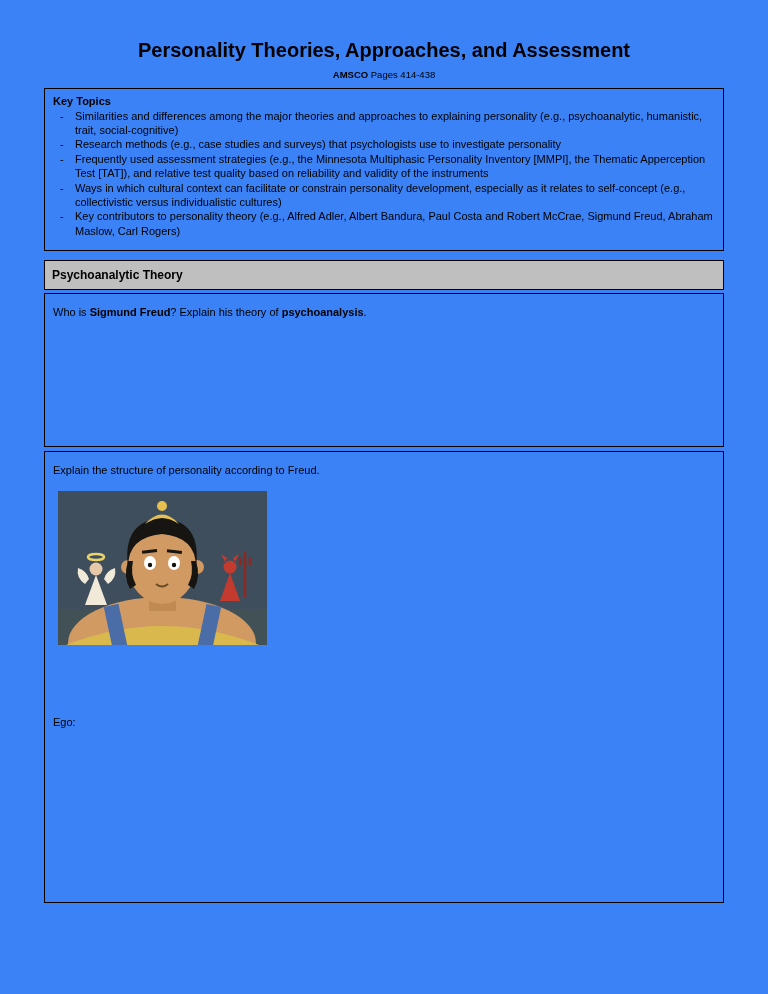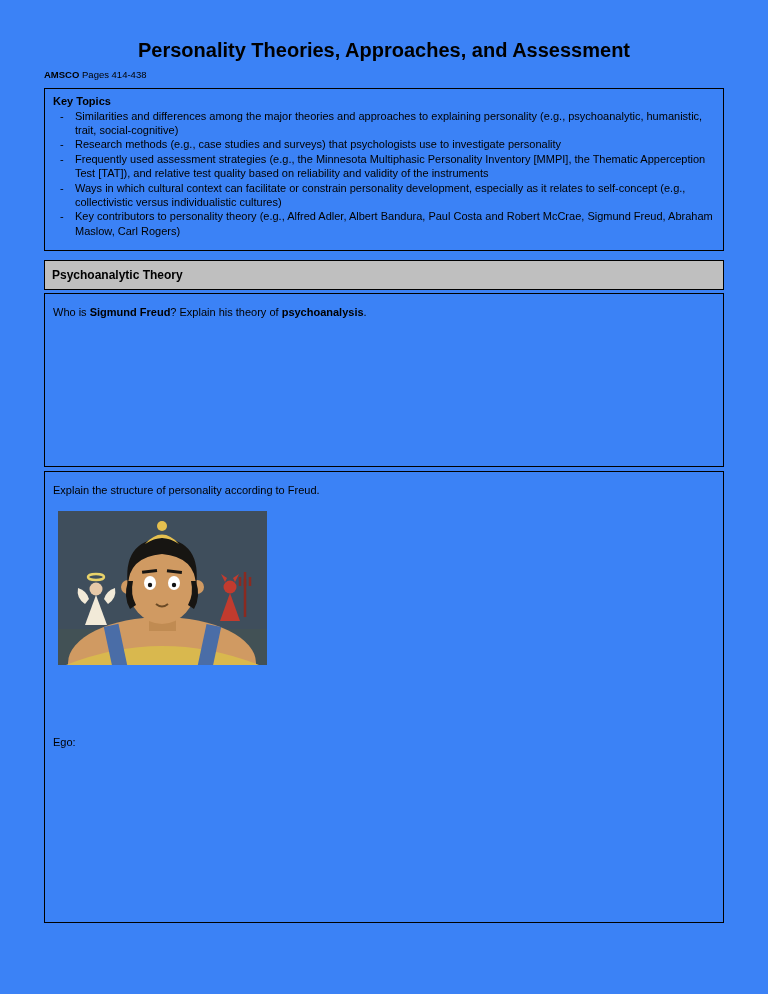--- a/index.html
+++ b/index.html
@@ -22,21 +22,21 @@
   .doc-title {
     margin: 38px 0 0 0;
     font-size: 20px;
     font-weight: 700;
     text-align: center;
     line-height: 1.2;
   }
   .doc-subtitle {
     margin-top: 7px;
     font-size: 9.5px;
-    text-align: left;
+    text-align: center;
   }
   .doc-subtitle .b { font-weight: 700; }
 
   .key-topics-box {
     margin-top: 8px;
     border: 1px solid #000;
     padding: 5px 8px 12px 8px;
   }
   .kt-heading {
     font-size: 11px;
@@ -69,21 +69,21 @@
   }
 
   .qbox {
     border: 1px solid #000;
     margin-top: 3px;
     padding: 11px 8px;
     font-size: 11px;
     line-height: 1.32;
     box-sizing: border-box;
   }
-  .qbox-freud { height: 174px; }
+  .qbox-freud { height: 154px; }
   .qbox-structure { height: 452px; margin-top: 4px; }
   .qbox p { margin: 0; }
   .qbox .b { font-weight: 700; }
 
   .illustration {
     display: block;
     margin-top: 13px;
     margin-left: 5px;
     width: 209px;
     height: 154px;

